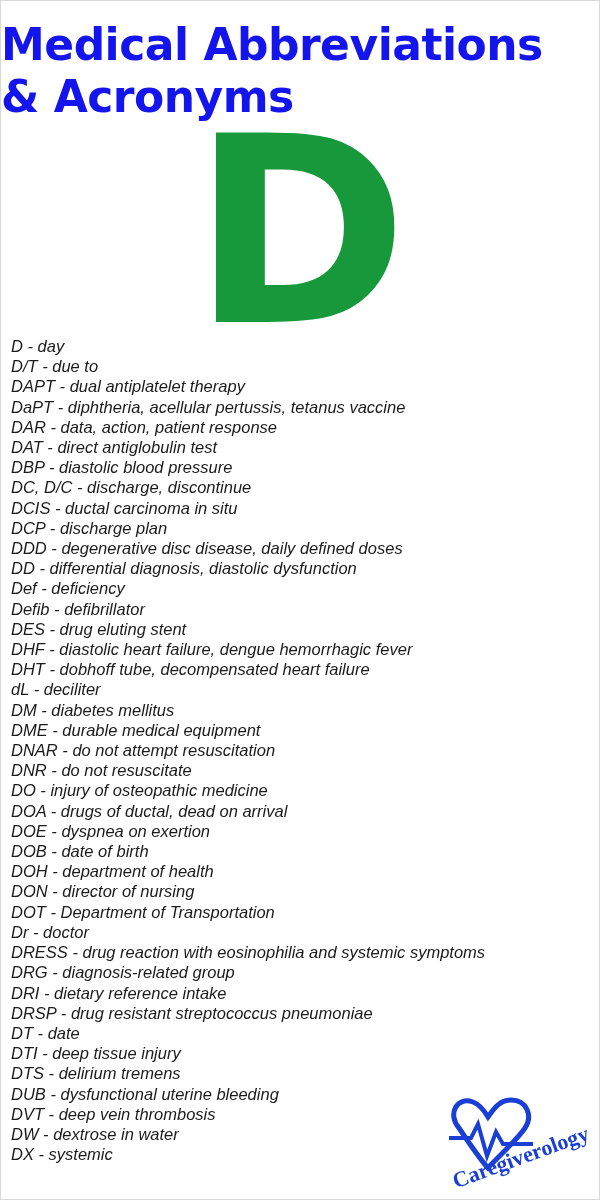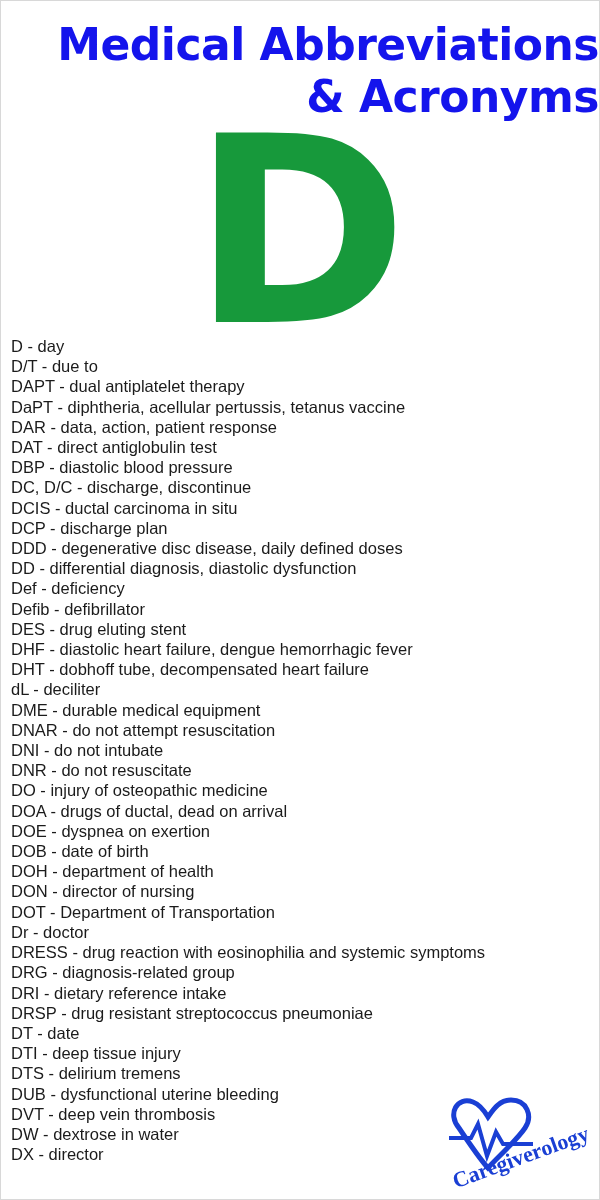--- a/index.html
+++ b/index.html
@@ -16,21 +16,21 @@
   }
   .page {
     width: 600px;
     height: 1200px;
     position: relative;
     box-sizing: border-box;
     border: 1px solid #d8d8d8;
     overflow: hidden;
   }
   .title-block {
-    text-align: right;
+    text-align: left;
     padding-top: 18px;
   }
   .title-line {
     color: #1414ec;
     font-family: "DejaVu Sans", sans-serif;
     font-weight: bold;
     font-size: 44px;
     line-height: 52px;
     letter-spacing: -0.5px;
   }
@@ -46,20 +46,21 @@
     font-family: "DejaVu Sans", sans-serif;
     font-weight: bold;
     font-size: 260px;
     line-height: 195px;
     letter-spacing: 0px;
   }
   .abbr-list {
     margin: 6px 0 0 0;
     padding: 0 10px 0 10px;
     list-style: none;
+    font-style: italic;
   }
   .abbr-item {
     color: #1b1b1b;
     font-size: 16.5px;
     line-height: 20.2px;
     white-space: nowrap;
   }
   .logo {
     position: absolute;
     right: 8px;
@@ -97,43 +98,43 @@
     <li class="abbr-item">DCIS - ductal carcinoma in situ</li>
     <li class="abbr-item">DCP - discharge plan</li>
     <li class="abbr-item">DDD - degenerative disc disease, daily defined doses</li>
     <li class="abbr-item">DD - differential diagnosis, diastolic dysfunction</li>
     <li class="abbr-item">Def - deficiency</li>
     <li class="abbr-item">Defib - defibrillator</li>
     <li class="abbr-item">DES - drug eluting stent</li>
     <li class="abbr-item">DHF - diastolic heart failure, dengue hemorrhagic fever</li>
     <li class="abbr-item">DHT - dobhoff tube, decompensated heart failure</li>
     <li class="abbr-item">dL - deciliter</li>
+    <li class="abbr-item">DM - diabetes mellitus</li>
     <li class="abbr-item">DME - durable medical equipment</li>
     <li class="abbr-item">DNAR - do not attempt resuscitation</li>
-    <li class="abbr-item">DNI - do not intubate</li>
     <li class="abbr-item">DNR - do not resuscitate</li>
     <li class="abbr-item">DO - injury of osteopathic medicine</li>
     <li class="abbr-item">DOA - drugs of ductal, dead on arrival</li>
     <li class="abbr-item">DOE - dyspnea on exertion</li>
     <li class="abbr-item">DOB - date of birth</li>
     <li class="abbr-item">DOH - department of health</li>
     <li class="abbr-item">DON - director of nursing</li>
     <li class="abbr-item">DOT - Department of Transportation</li>
     <li class="abbr-item">Dr - doctor</li>
     <li class="abbr-item">DRESS - drug reaction with eosinophilia and systemic symptoms</li>
     <li class="abbr-item">DRG - diagnosis-related group</li>
     <li class="abbr-item">DRI - dietary reference intake</li>
     <li class="abbr-item">DRSP - drug resistant streptococcus pneumoniae</li>
     <li class="abbr-item">DT - date</li>
     <li class="abbr-item">DTI - deep tissue injury</li>
     <li class="abbr-item">DTS - delirium tremens</li>
     <li class="abbr-item">DUB - dysfunctional uterine bleeding</li>
     <li class="abbr-item">DVT - deep vein thrombosis</li>
     <li class="abbr-item">DW - dextrose in water</li>
-    <li class="abbr-item">DX - director</li>
+    <li class="abbr-item">DX - systemic</li>
   </ul>
 
   <div class="logo">
     <svg width="150" height="105" viewBox="0 0 150 105" xmlns="http://www.w3.org/2000/svg">
       <g fill="none" stroke="#1a3fd4" stroke-width="5">
         <path d="M18 42 C6 28, 16 10, 32 16 C40 19, 44 26, 47 31 C52 24, 58 14, 70 14 C86 14, 92 30, 84 42 C76 54, 56 72, 47 82 C38 72, 26 54, 18 42 Z"></path>
         <path d="M8 52 L30 52 L37 38 L46 70 L55 46 L62 58 L92 58" stroke-width="4"></path>
       </g>
       <g transform="rotate(-20 75 72)">
         <text x="8" y="80" font-family="Liberation Serif, serif" font-size="22" font-weight="bold" fill="#1a3fd4">Caregiverology</text>

